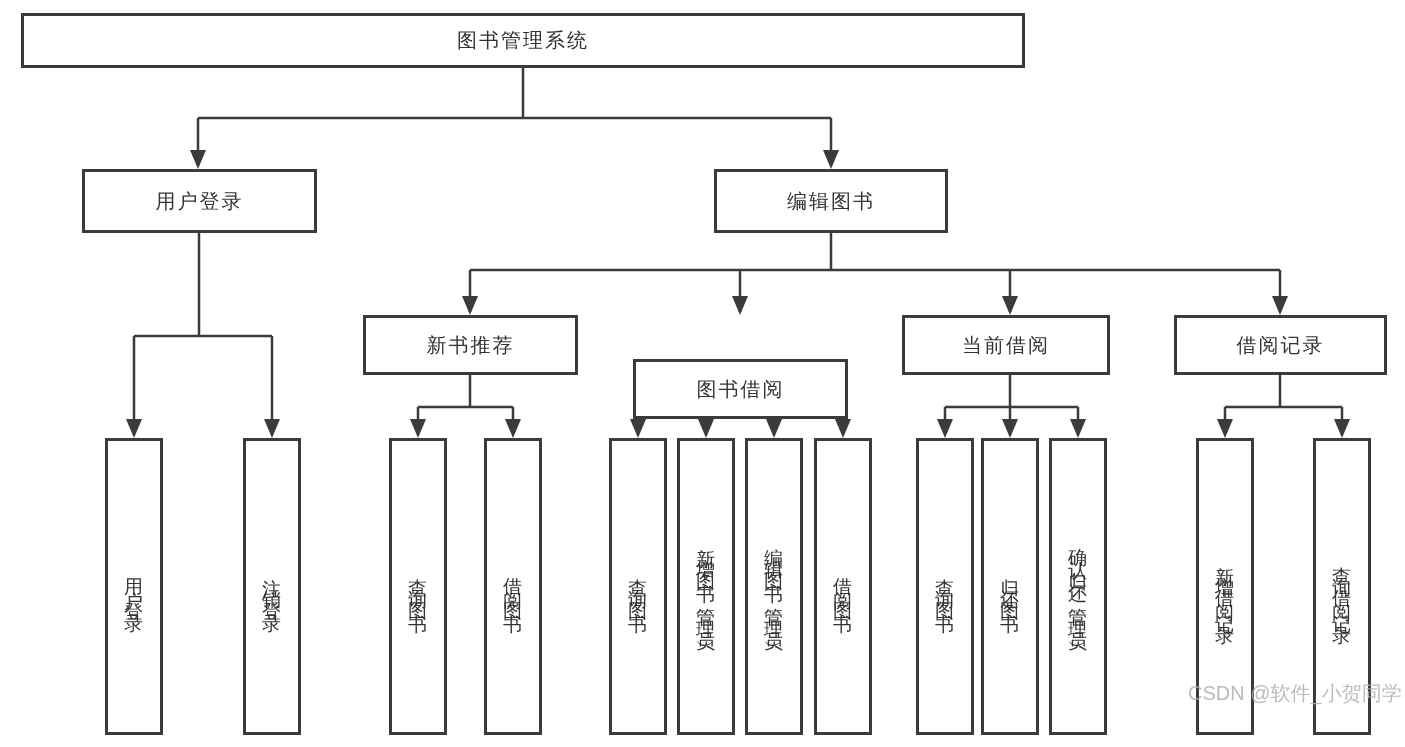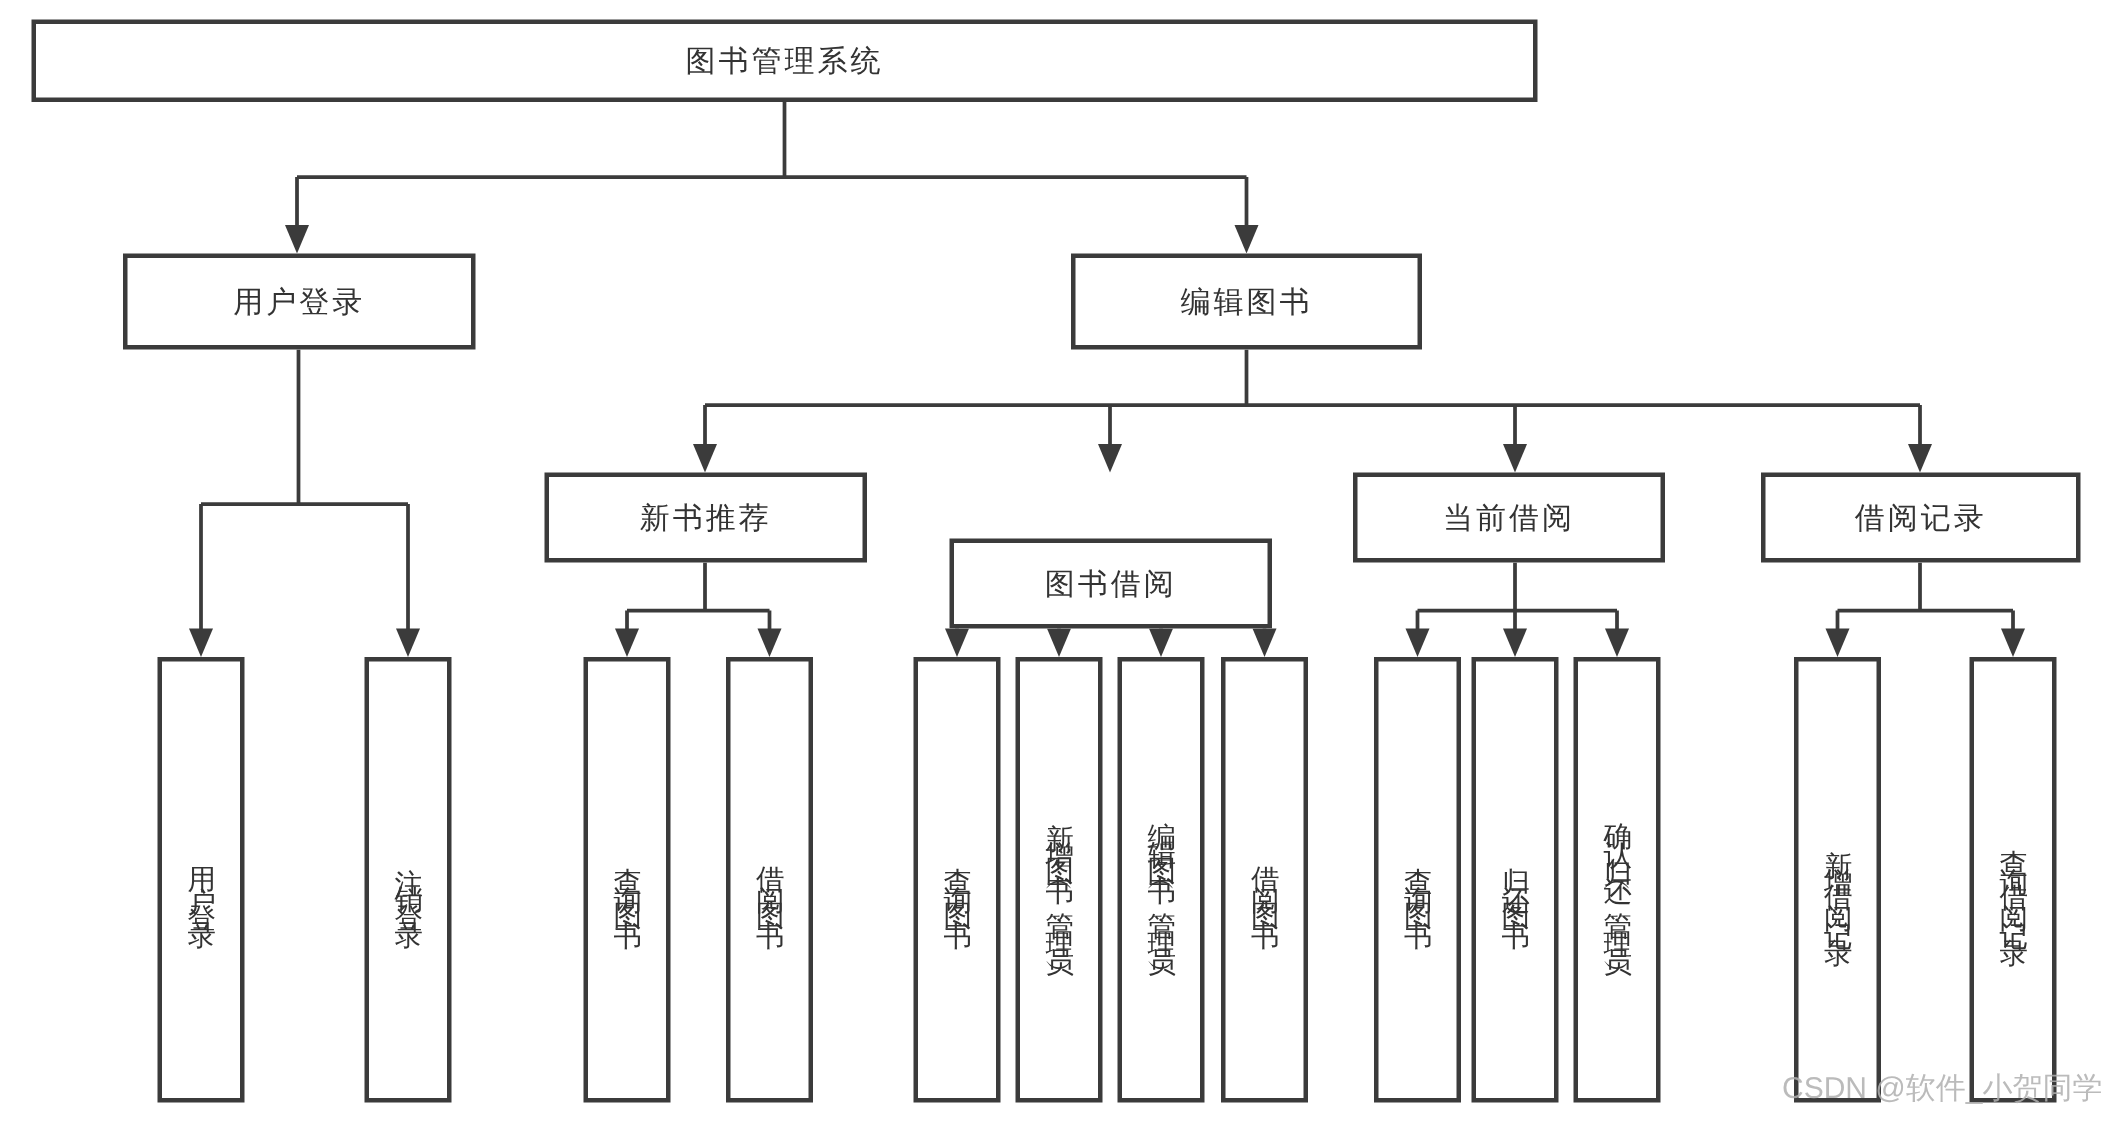--- a/index.html
+++ b/index.html
@@ -30,21 +30,21 @@
   .leaf .lbl{
     writing-mode:vertical-lr;
     text-orientation:mixed;
     font-size:19px;
     letter-spacing:12px;
     line-height:1;
     white-space:nowrap;
   }
   .watermark{
     position:absolute;
-    left:1188px;top:712px;
+    left:1188px;top:680px;
     z-index:3;
     font-size:20px;
     color:#b0b0b0;
     opacity:0.85;
     white-space:nowrap;
   }
 </style>
 </head>
 <body>
 

